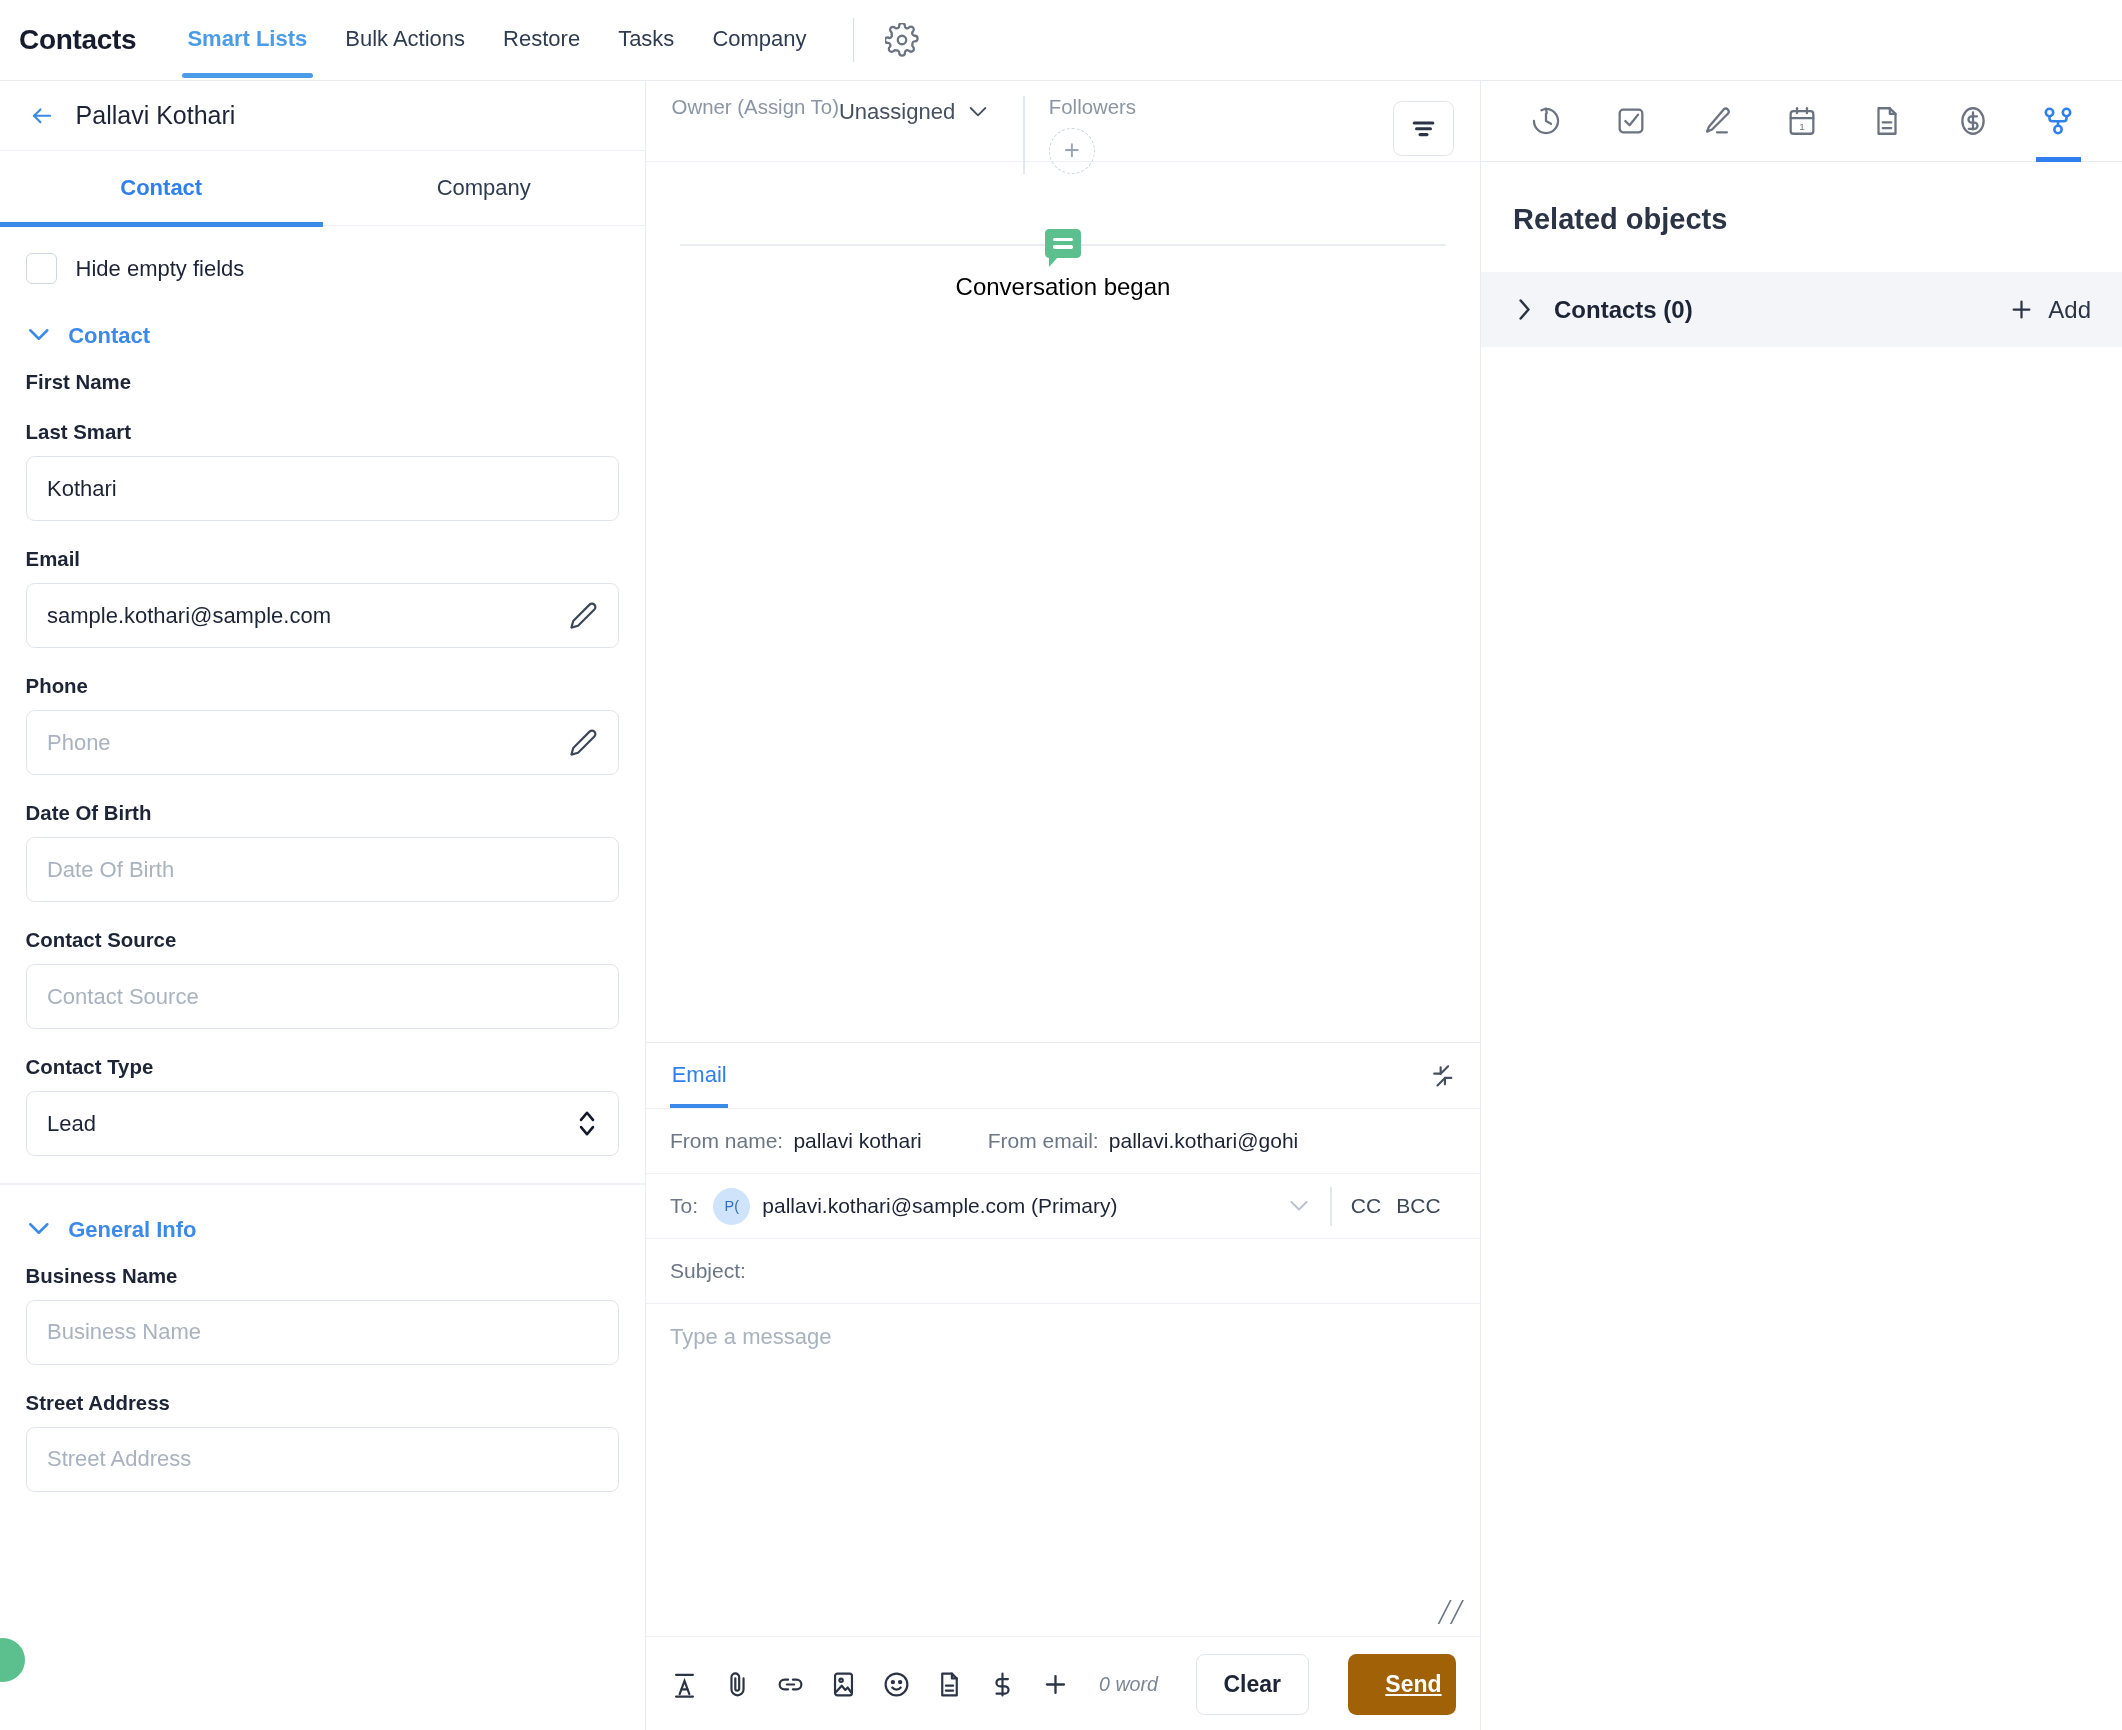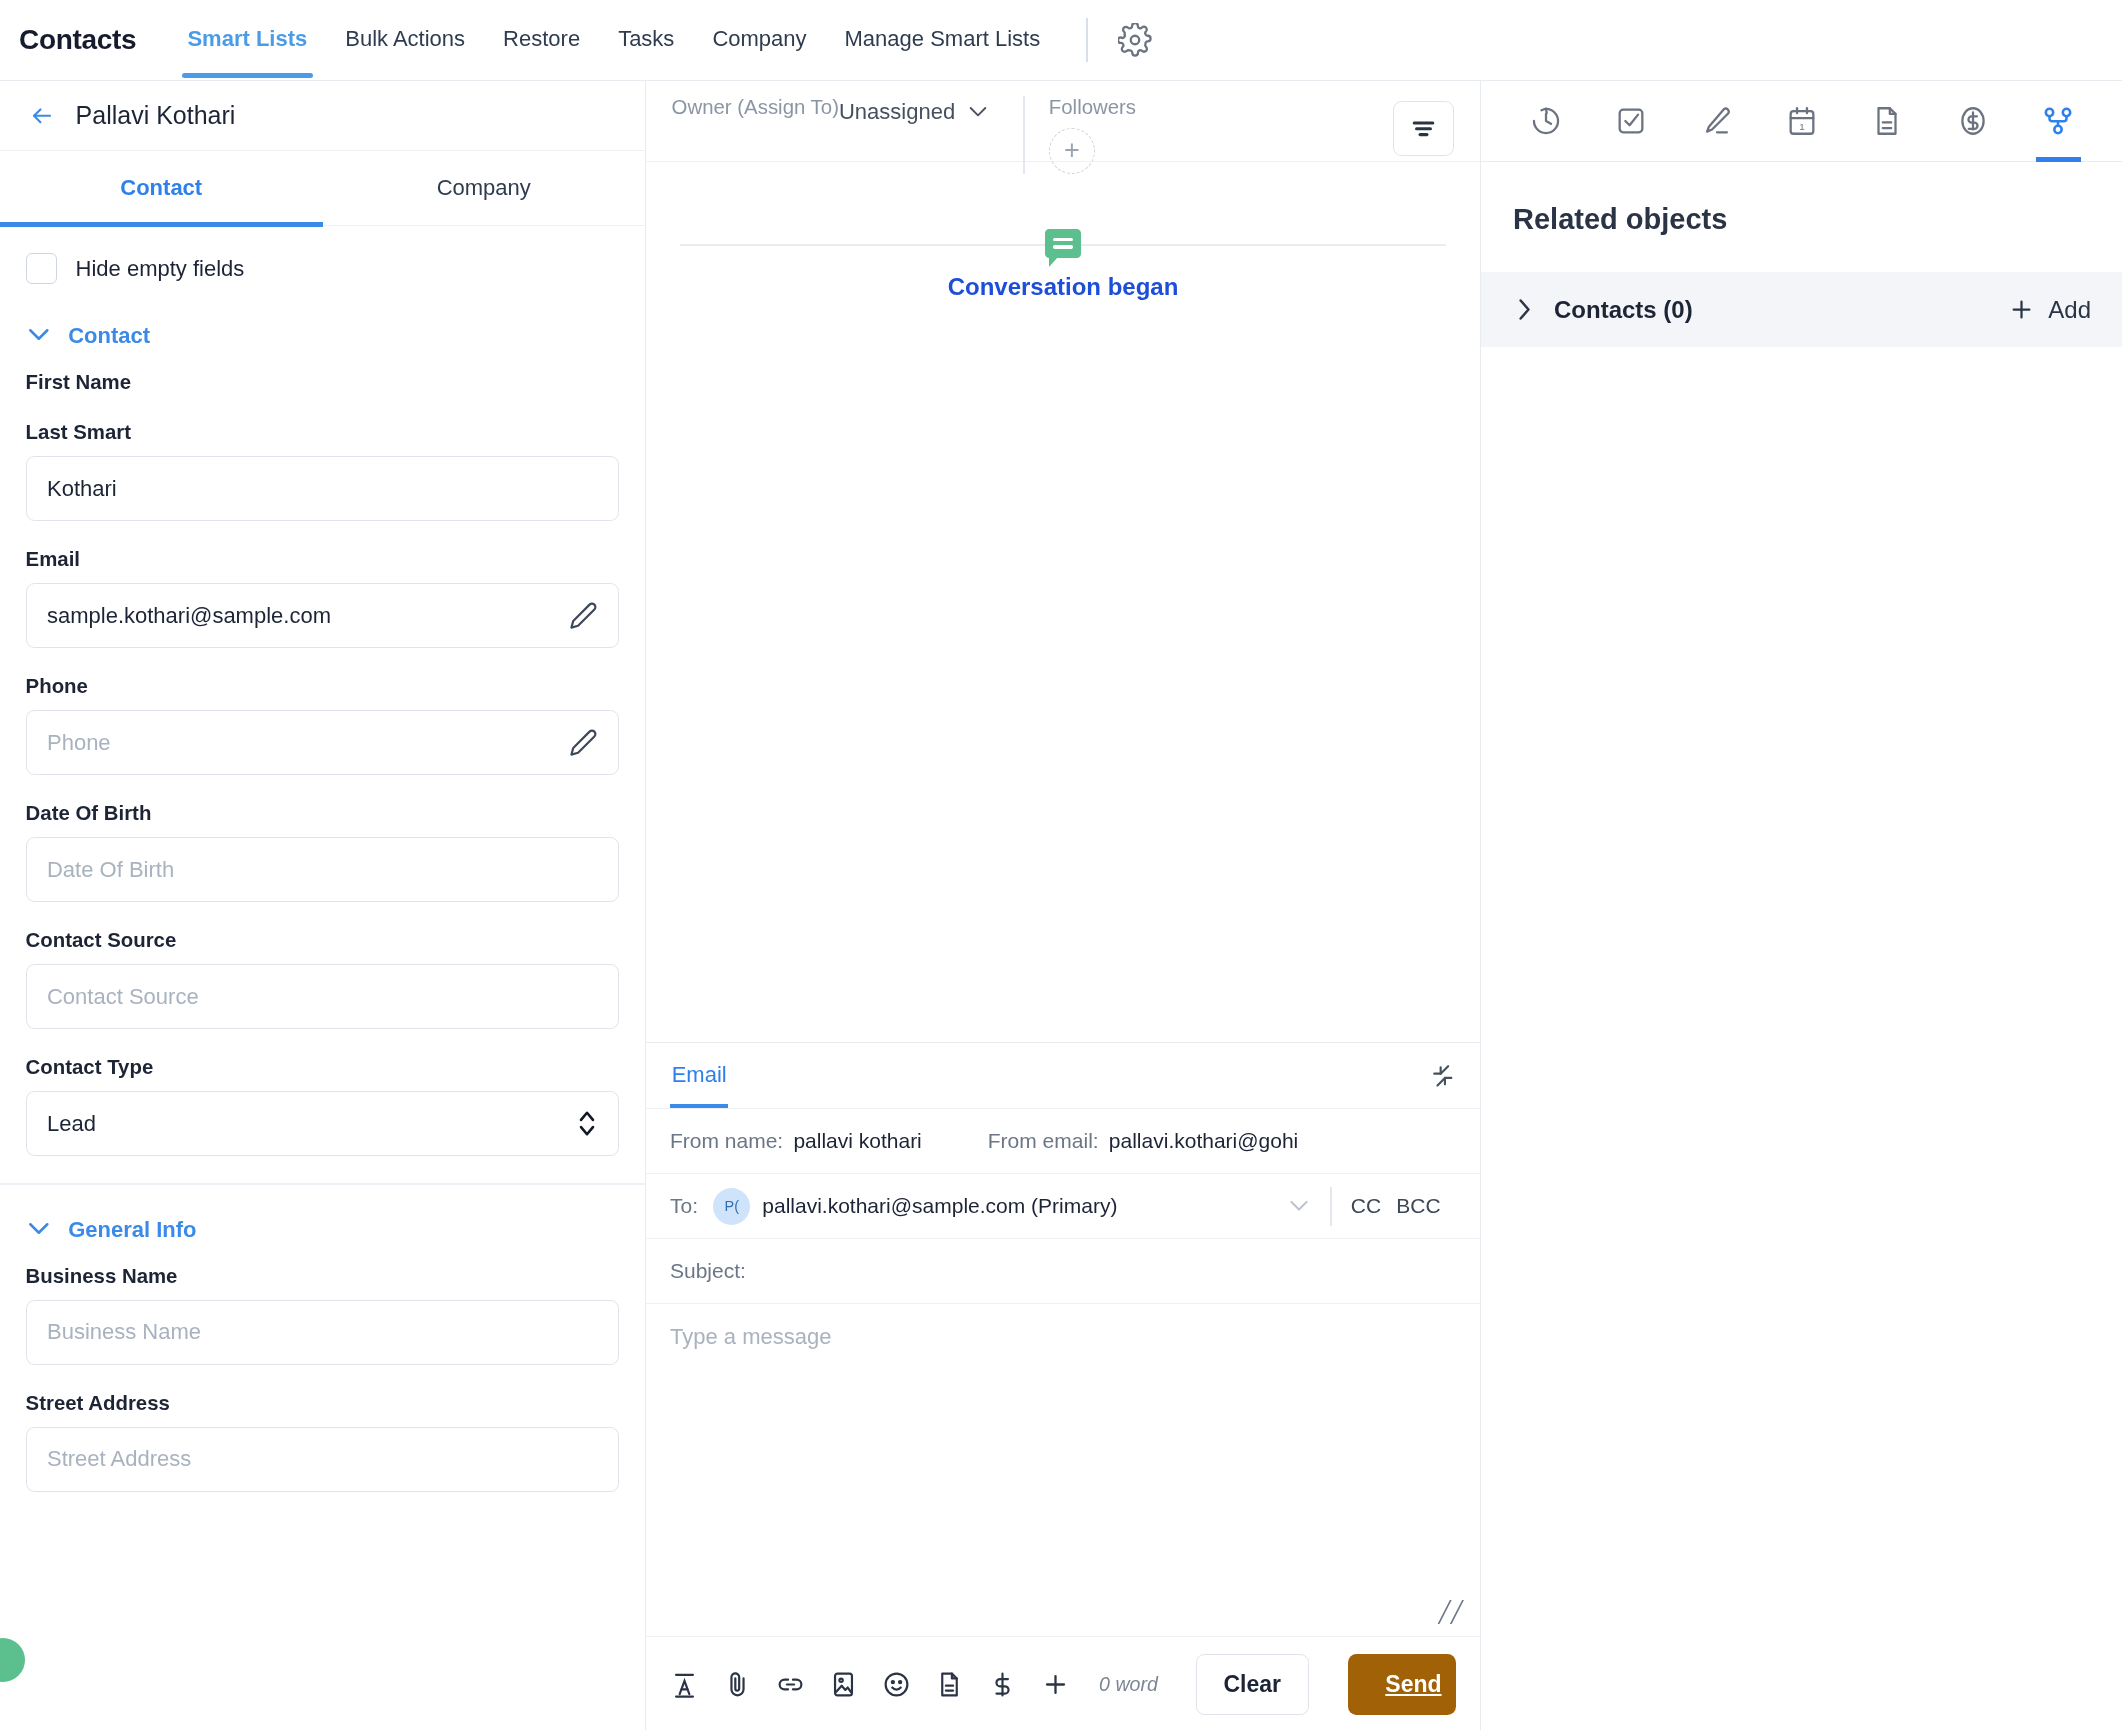--- a/index.html
+++ b/index.html
@@ -124,21 +124,21 @@
   }
 
   .conv-body { flex: 1; min-height: 0; padding: 82px 34px 0 34px; }
   .conv-hr { height: 1.7px; background: #e9edf2; }
   .conv-began { margin-top: -17px; display: flex; flex-direction: column; align-items: center; }
   .bubble { width: 36px; height: 29px; background: #5cc08e; border-radius: 4.3px; position: relative;
             display: flex; flex-direction: column; justify-content: center; align-items: center; gap: 4.3px; }
   .bubble i { display: block; width: 20.4px; height: 3.4px; background: #fff; border-radius: 1.7px; }
   .bubble::after { content: ""; position: absolute; left: 4.3px; bottom: -9.4px;
                    border-left: 9.4px solid #5cc08e; border-bottom: 10.2px solid transparent; }
-  .conv-began-txt { margin-top: 15.3px; font-size: 24px; font-weight: 700; color: #1d4ed8; }
+  .conv-began-txt { margin-top: 15.3px; font-size: 24px; font-weight: 400; color: #000000; }
 
   .composer { border-top: 1.7px solid #e8ecf1; flex: 0 0 auto; display: flex; flex-direction: column; }
   .comp-tabs { height: 66px; display: flex; align-items: center; padding: 0 24px; border-bottom: 1.7px solid #eef1f5; }
   .comp-tab { font-size: 22px; color: #2f80ed; position: relative; padding: 17px 1.7px 19px 1.7px; cursor: pointer; }
   .comp-tab::after { content:""; position:absolute; left:0; right:0; bottom:-1.7px; height:4.3px; background:#3b8ae8; }
   .collapse-btn { margin-left: auto; cursor: pointer; display: flex; align-items: center; }
 
   .comp-row { display: flex; align-items: center; padding: 0 24px; border-bottom: 1.7px solid #eef1f5; height: 65px; }
   .comp-lbl { font-size: 21px; color: #6b7686; white-space: nowrap; }
   .comp-val { font-size: 21px; color: #1c2436; margin-left: 10.2px; white-space: nowrap; overflow: hidden; }
@@ -191,21 +191,20 @@
 
 <div class="app">
 
   <div class="topnav">
     <div class="topnav-title">Contacts</div>
     <div class="navtab active">Smart Lists</div>
     <div class="navtab">Bulk Actions</div>
     <div class="navtab">Restore</div>
     <div class="navtab">Tasks</div>
     <div class="navtab">Company</div>
-    <div class="navtab">Manage Smart Lists</div>
     <div class="nav-sep"></div>
     <div class="gear-btn">
       <svg width="34" height="34" viewBox="0 0 24 24" fill="none" stroke="#6b7280" stroke-width="1.6">
         <circle cx="12" cy="12" r="3"></circle>
         <path d="M19.4 15a1.65 1.65 0 00.33 1.82l.06.06a2 2 0 11-2.83 2.83l-.06-.06a1.65 1.65 0 00-1.82-.33 1.65 1.65 0 00-1 1.51V21a2 2 0 11-4 0v-.09A1.65 1.65 0 008 19.4a1.65 1.65 0 00-1.82.33l-.06.06a2 2 0 11-2.83-2.83l.06-.06a1.65 1.65 0 00.33-1.82 1.65 1.65 0 00-1.51-1H2a2 2 0 110-4h.09A1.65 1.65 0 004.6 8a1.65 1.65 0 00-.33-1.82l-.06-.06a2 2 0 112.83-2.83l.06.06A1.65 1.65 0 009 3.6 1.65 1.65 0 0010 2.09V2a2 2 0 114 0v.09a1.65 1.65 0 001 1.51 1.65 1.65 0 001.82-.33l.06-.06a2 2 0 112.83 2.83l-.06.06A1.65 1.65 0 0019.4 8v0a1.65 1.65 0 001.51 1H21a2 2 0 110 4h-.09a1.65 1.65 0 00-1.51 1z"></path>
       </svg>
     </div>
   </div>
 
   <div class="body-row">

